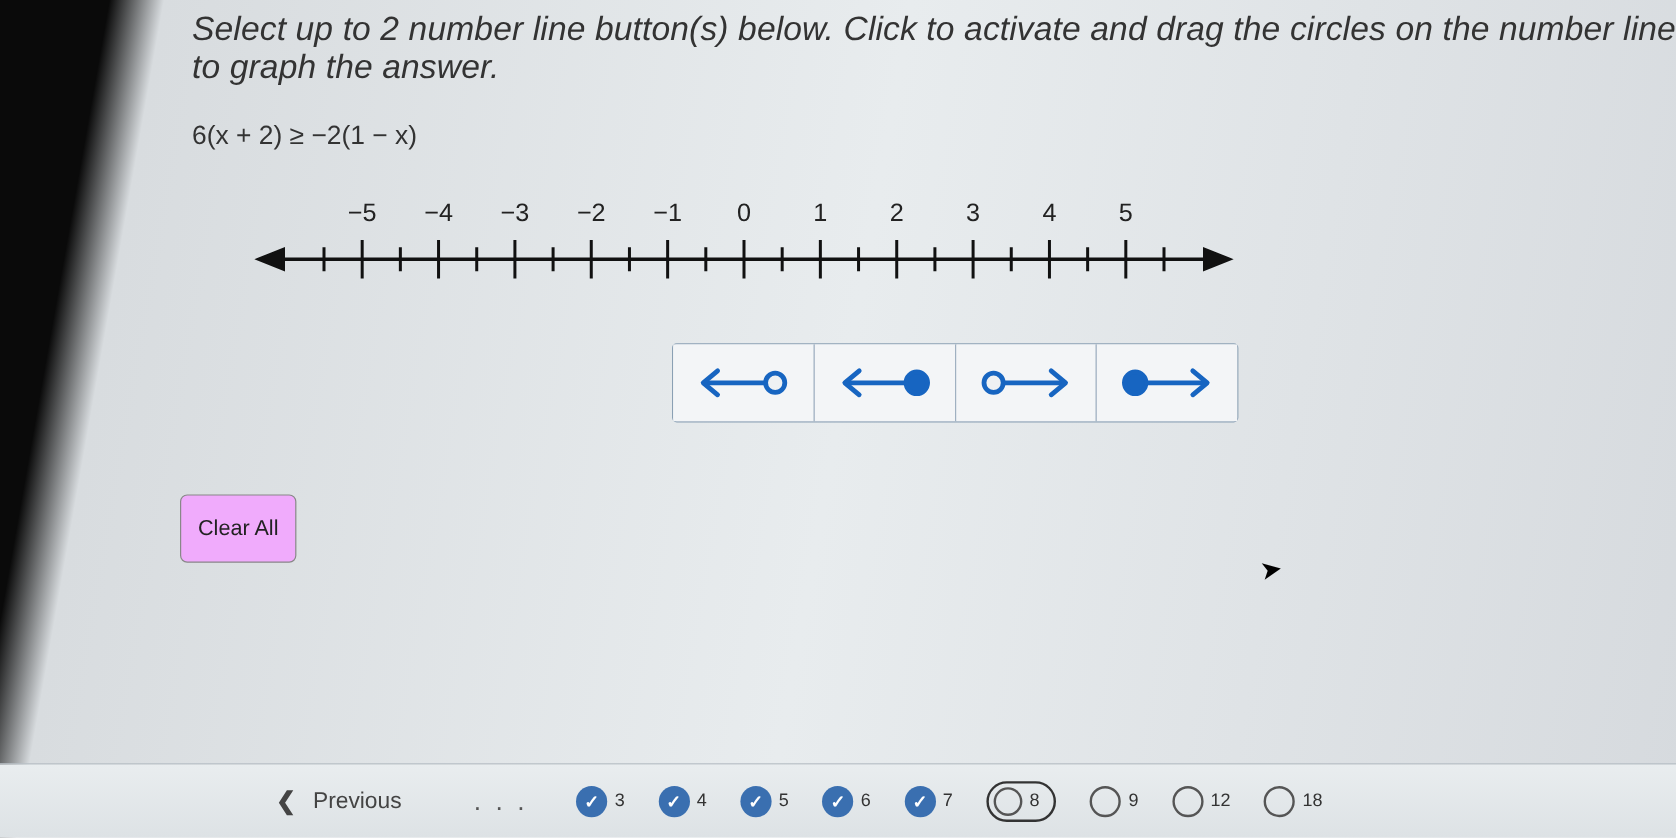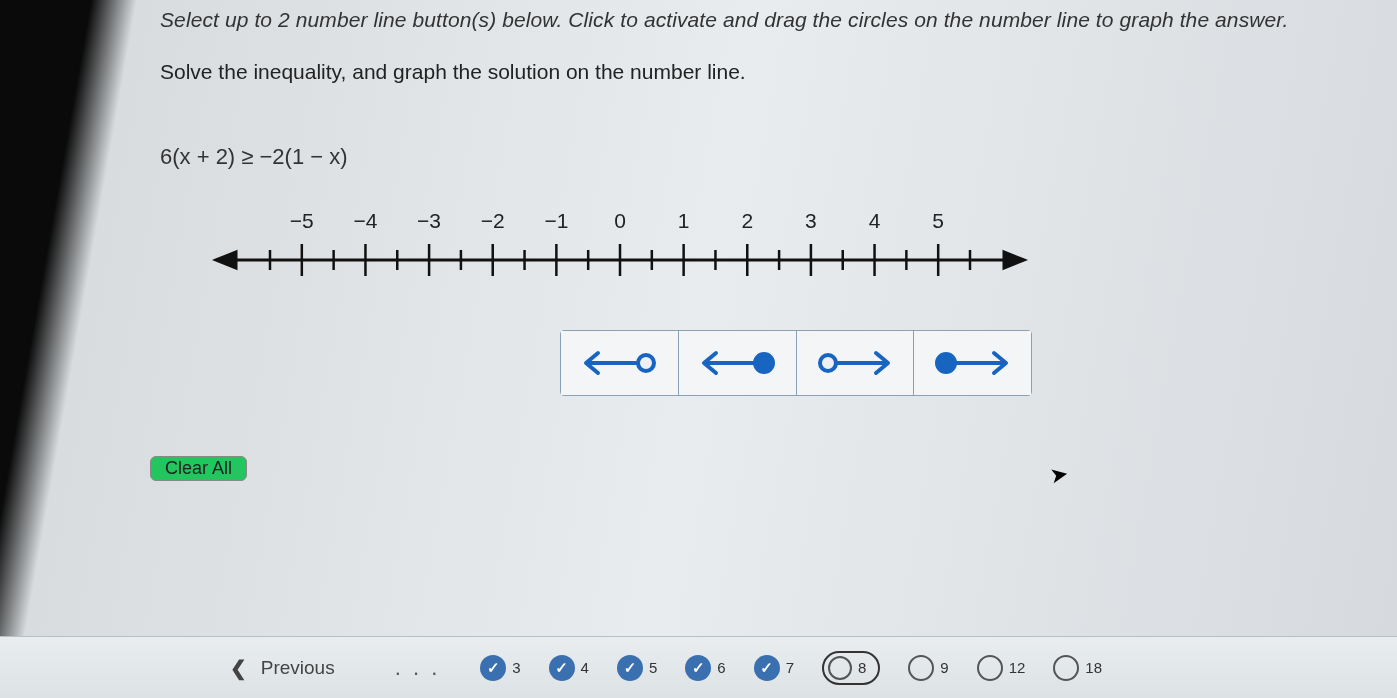--- a/index.html
+++ b/index.html
@@ -10,21 +10,21 @@
     position: relative;
     color: #222;
   }
   .page {
     position: absolute;
     left: 0; top: 0; right: 0; bottom: 0;
     padding: 8px 0 0 160px;
   }
   .instruction-italic {
     font-style: italic;
-    font-size: 21px;
+    font-size: 28px;
     color: #333;
     margin-bottom: 28px;
     letter-spacing: 0.1px;
   }
   .instruction {
     font-size: 21px;
     color: #222;
     margin-bottom: 60px;
   }
   .expression {
@@ -59,23 +59,23 @@
     border-right: 1px solid #8aa0b4;
     cursor: pointer;
     background: #f3f5f7;
   }
   .tool-btn:last-child { border-right: none; }
   .tool-btn svg { display:block; }
   .clear-all {
     display: inline-block;
     border: 1px solid #888;
     border-radius: 6px;
-    padding: 1px 14px;
+    padding: 17px 14px;
     font-size: 18px;
-    background: #22c55e;
+    background: #f0abfc;
     color: #222;
     cursor: pointer;
     margin-left: -10px;
   }
   .cursor-arrow {
     position: absolute;
     left: 1050px;
     top: 462px;
     font-size: 22px;
     color: #000;
@@ -134,21 +134,20 @@
     padding: 3px 12px 3px 4px;
   }
   .qitem.current-wrap .qcircle { border: 2px solid #555; width:24px; height:24px; }
 </style>
 </head>
 <body>
 
 <div class="page">
 
   <p class="instruction-italic">Select up to 2 number line button(s) below. Click to activate and drag the circles on the number line to graph the answer.</p>
-  <p class="instruction">Solve the inequality, and graph the solution on the number line.</p>
 
   <p class="expression">6(x + 2) ≥ −2(1 − x)</p>
 
   <div class="numline-wrap">
     <svg class="numline-svg" width="820" height="90" viewBox="0 0 820 90">
       <g stroke="#111" stroke-width="3" fill="#111">
         <line x1="20" y1="60" x2="800" y2="60"></line>
         <polygon points="6,60 26,52 26,68"></polygon>
         <polygon points="814,60 794,52 794,68"></polygon>
       </g>

